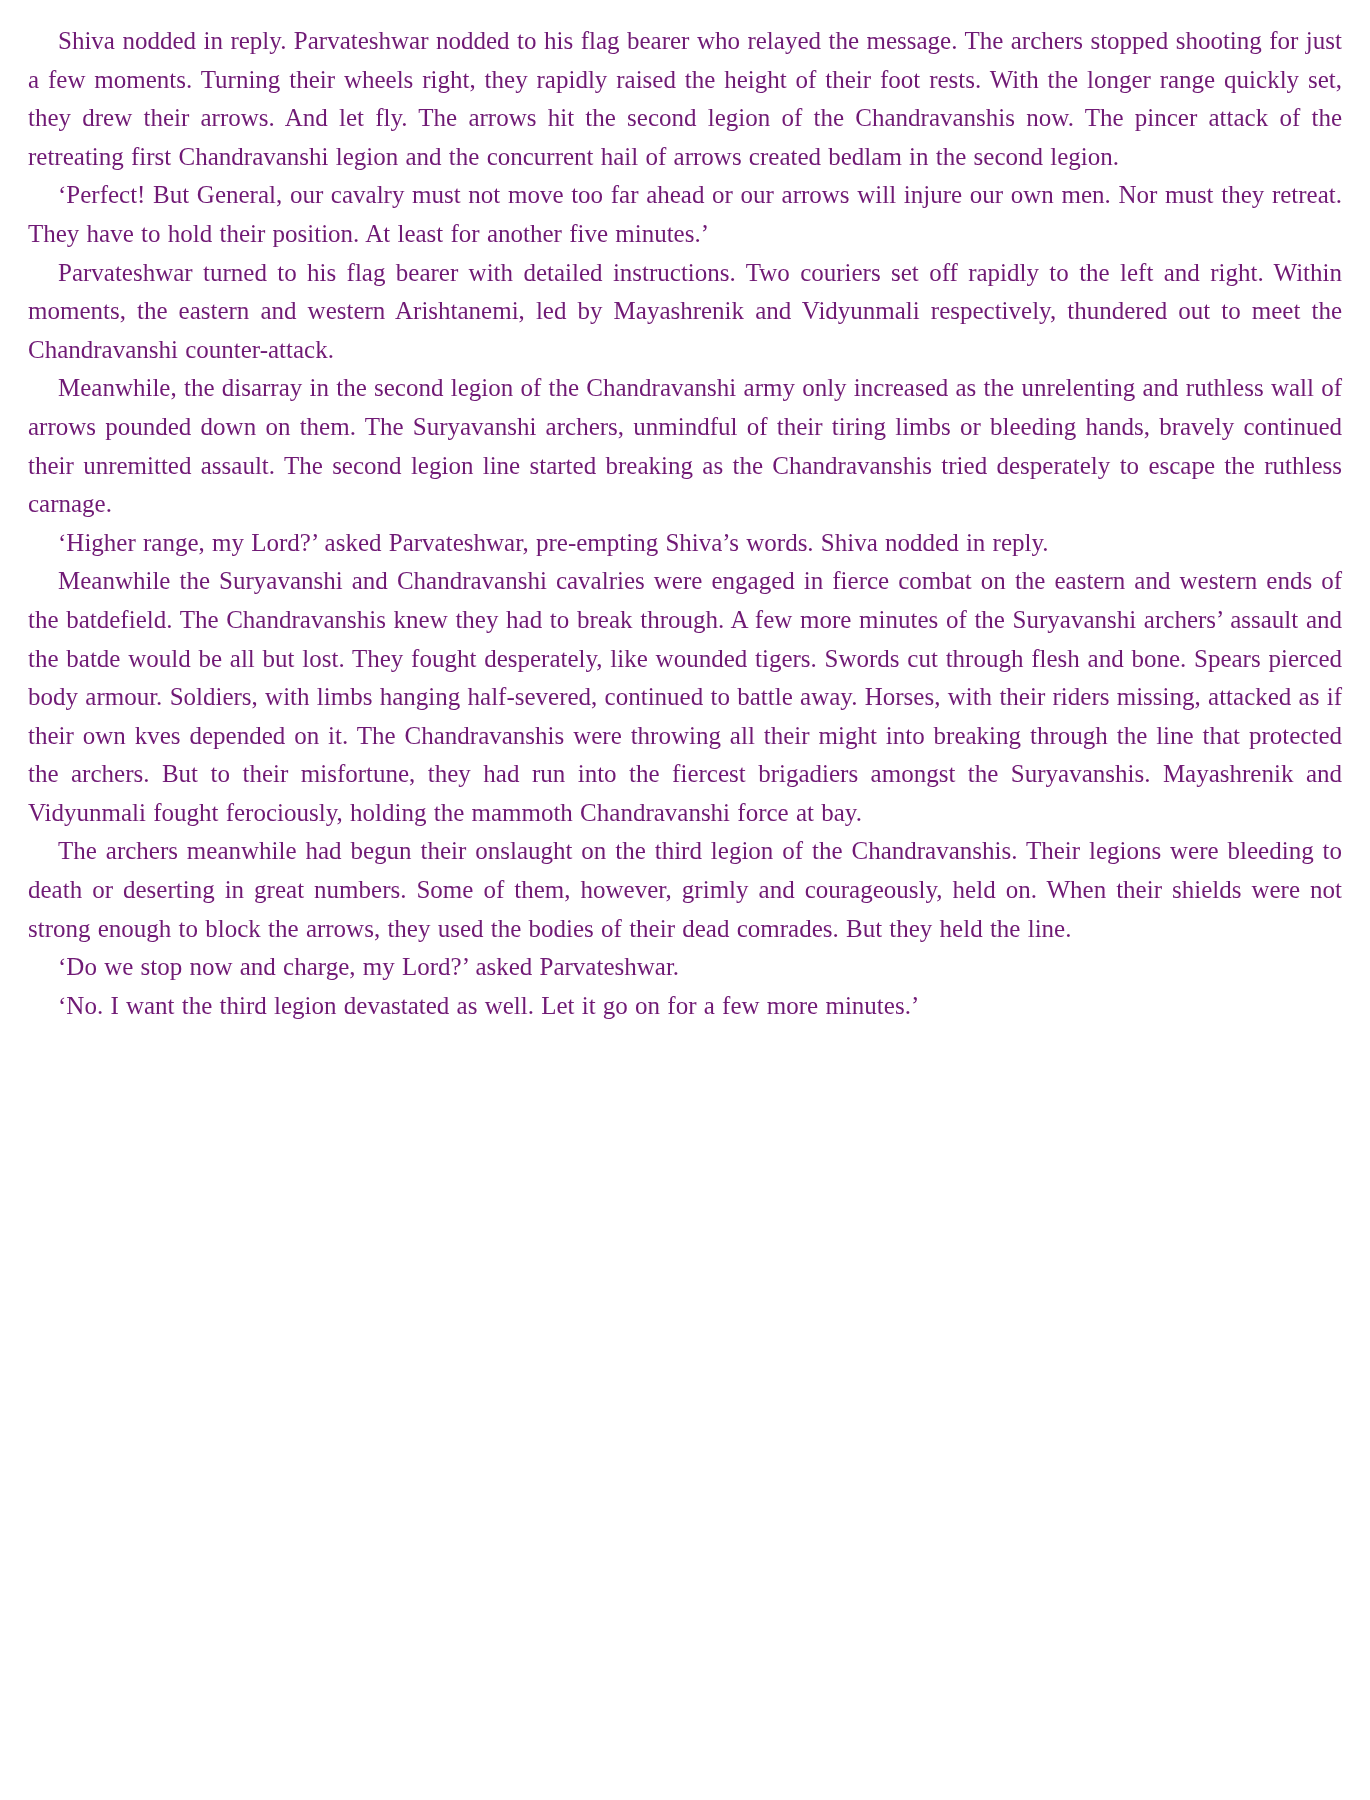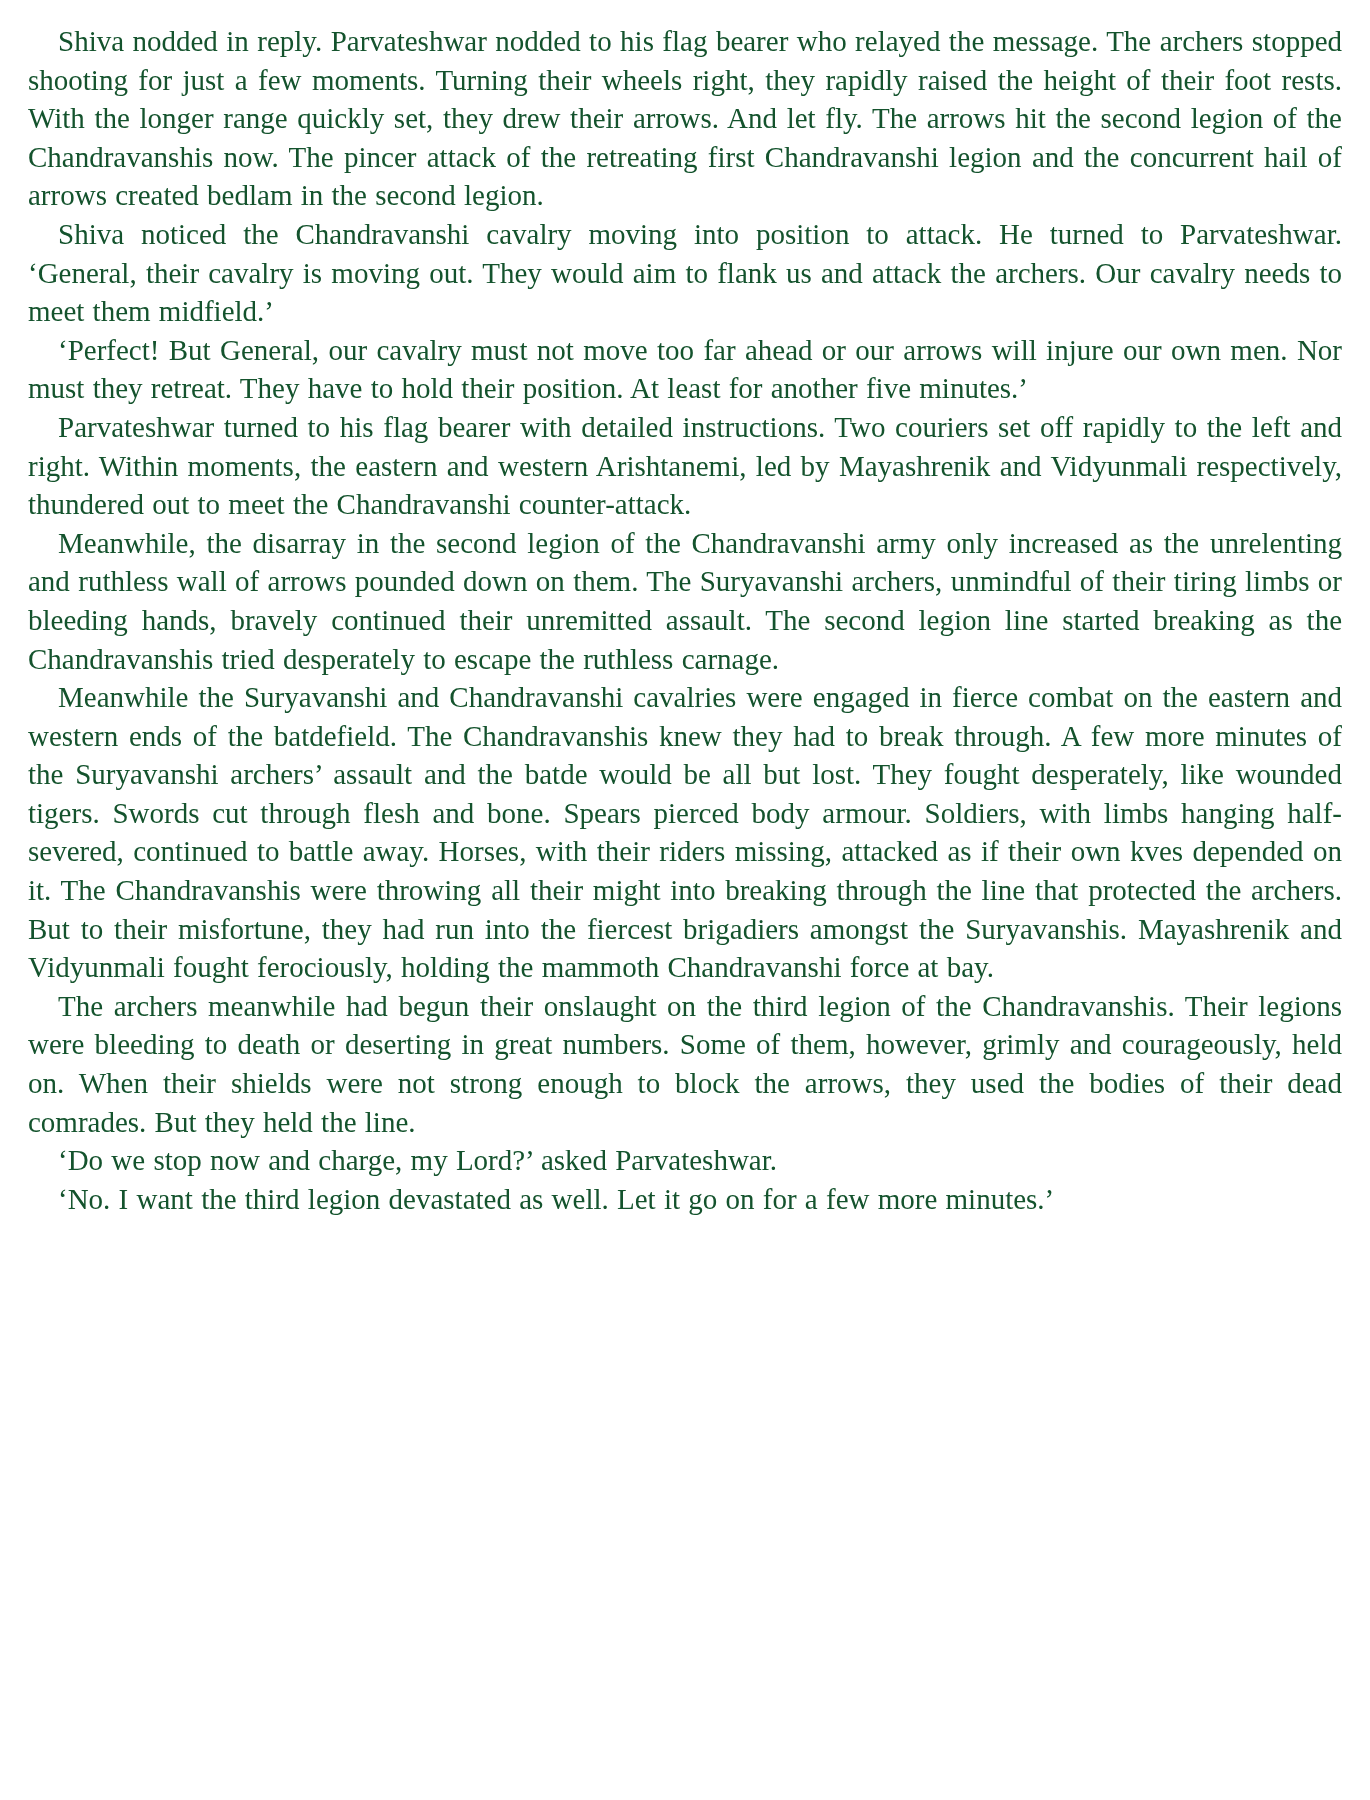--- a/index.html
+++ b/index.html
@@ -5,40 +5,40 @@
   html, body {
     margin: 0;
     padding: 0;
     background: #ffffff;
   }
   .page {
     width: 1370px;
     min-height: 1800px;
     box-sizing: border-box;
     background: #ffffff;
-    color: #14532d;
+    color: #701a75;
     padding: 22px 28px 0 28px;
     font-family: "Liberation Serif", "DejaVu Serif", serif;
-    font-size: 29px;
+    font-size: 25px;
     line-height: 38.6px;
     overflow: hidden;
   }
   .page p {
     margin: 0;
     text-align: justify;
     text-indent: 30px;
     word-spacing: 1px;
   }
 </style>
 </head>
 <body>
 
 <div class="page">
   <p>Shiva nodded in reply. Parvateshwar nodded to his flag bearer who relayed the message. The archers stopped shooting for just a few moments. Turning their wheels right, they rapidly raised the height of their foot rests. With the longer range quickly set, they drew their arrows. And let fly. The arrows hit the second legion of the Chandravanshis now. The pincer attack of the retreating first Chandravanshi legion and the concurrent hail of arrows created bedlam in the second legion.</p>
-  <p>Shiva noticed the Chandravanshi cavalry moving into position to attack. He turned to Parvateshwar. ‘General, their cavalry is moving out. They would aim to flank us and attack the archers. Our cavalry needs to meet them midfield.’</p>
   <p>‘Perfect! But General, our cavalry must not move too far ahead or our arrows will injure our own men. Nor must they retreat. They have to hold their position. At least for another five minutes.’</p>
   <p>Parvateshwar turned to his flag bearer with detailed instructions. Two couriers set off rapidly to the left and right. Within moments, the eastern and western Arishtanemi, led by Mayashrenik and Vidyunmali respectively, thundered out to meet the Chandravanshi counter-attack.</p>
   <p>Meanwhile, the disarray in the second legion of the Chandravanshi army only increased as the unrelenting and ruthless wall of arrows pounded down on them. The Suryavanshi archers, unmindful of their tiring limbs or bleeding hands, bravely continued their unremitted assault. The second legion line started breaking as the Chandravanshis tried desperately to escape the ruthless carnage.</p>
+  <p>‘Higher range, my Lord?’ asked Parvateshwar, pre-empting Shiva’s words. Shiva nodded in reply.</p>
   <p>Meanwhile the Suryavanshi and Chandravanshi cavalries were engaged in fierce combat on the eastern and western ends of the batdefield. The Chandravanshis knew they had to break through. A few more minutes of the Suryavanshi archers’ assault and the batde would be all but lost. They fought desperately, like wounded tigers. Swords cut through flesh and bone. Spears pierced body armour. Soldiers, with limbs hanging half-severed, continued to battle away. Horses, with their riders missing, attacked as if their own kves depended on it. The Chandravanshis were throwing all their might into breaking through the line that protected the archers. But to their misfortune, they had run into the fiercest brigadiers amongst the Suryavanshis. Mayashrenik and Vidyunmali fought ferociously, holding the mammoth Chandravanshi force at bay.</p>
   <p>The archers meanwhile had begun their onslaught on the third legion of the Chandravanshis. Their legions were bleeding to death or deserting in great numbers. Some of them, however, grimly and courageously, held on. When their shields were not strong enough to block the arrows, they used the bodies of their dead comrades. But they held the line.</p>
   <p>‘Do we stop now and charge, my Lord?’ asked Parvateshwar.</p>
   <p>‘No. I want the third legion devastated as well. Let it go on for a few more minutes.’</p>
 </div>
 
 </body></html>

